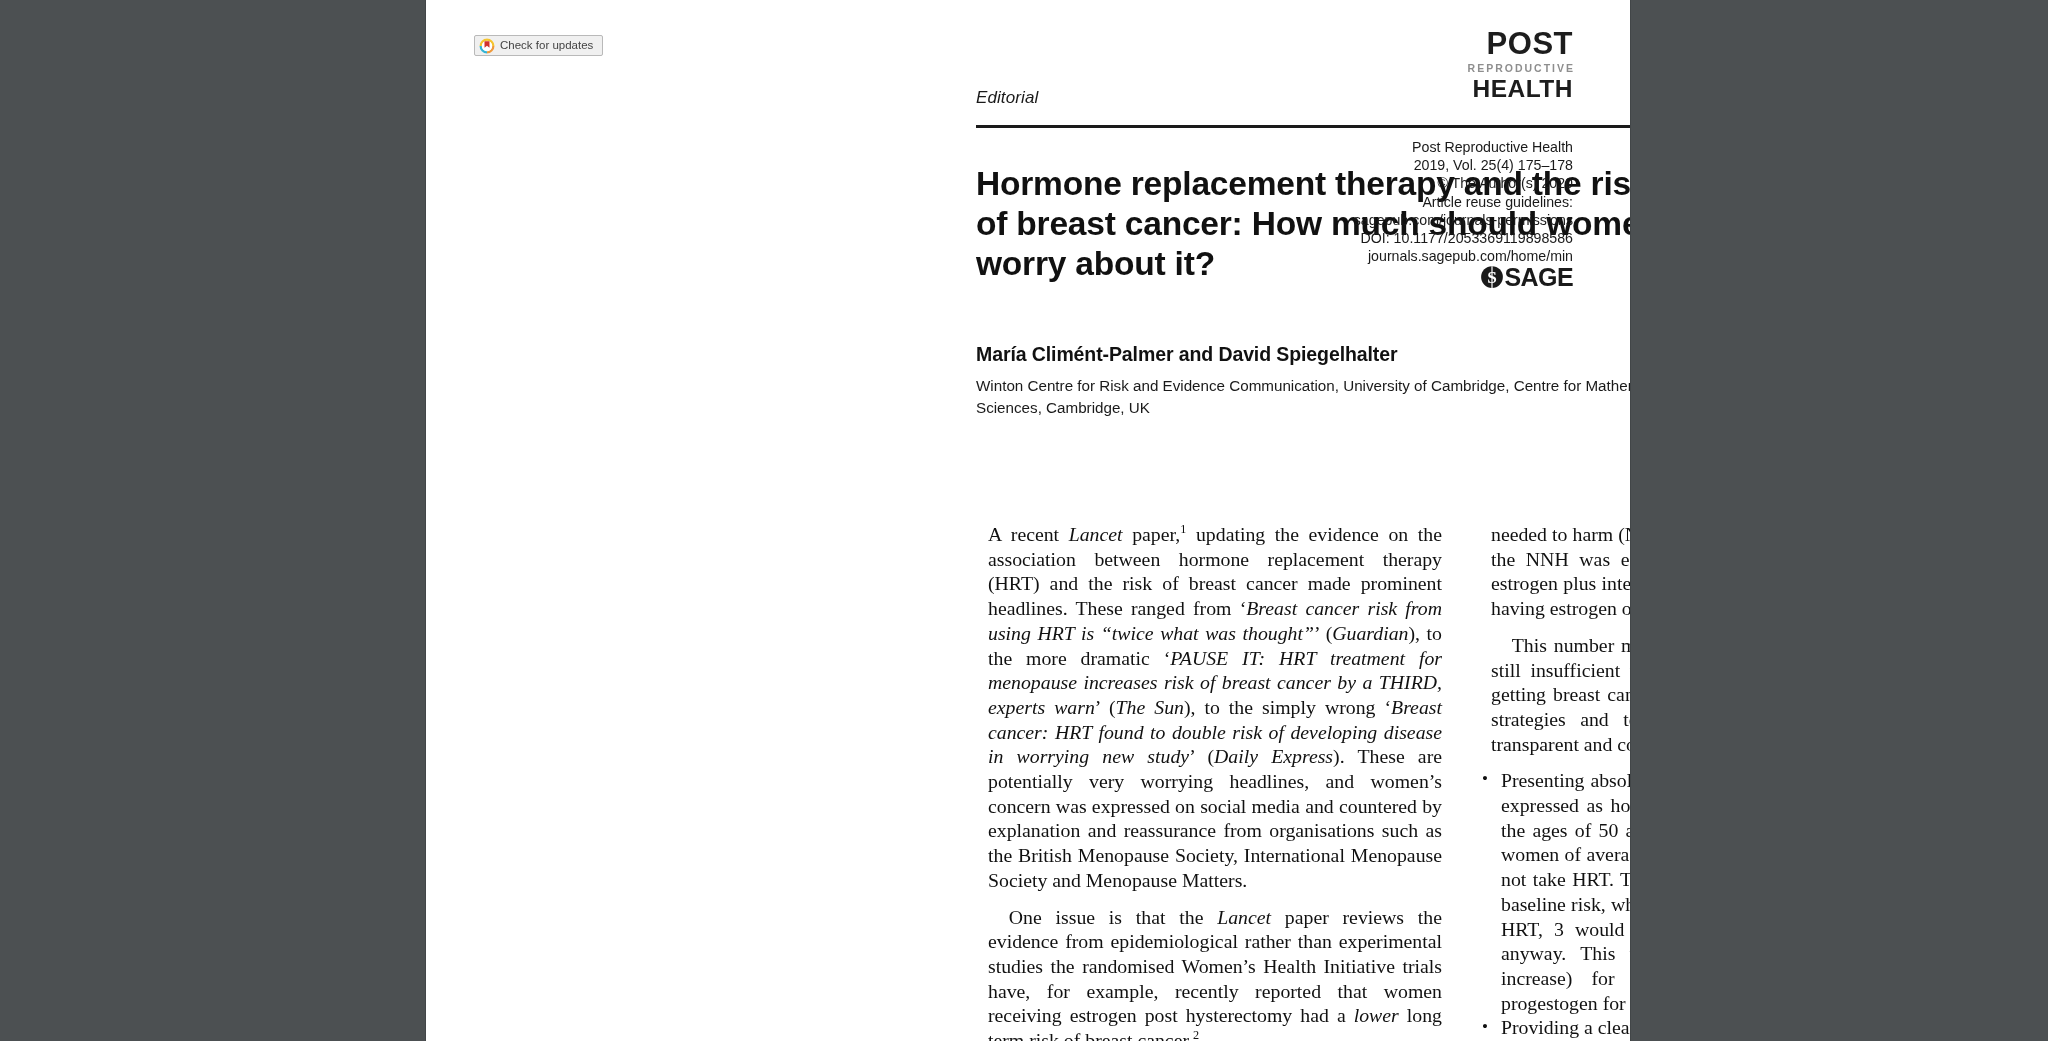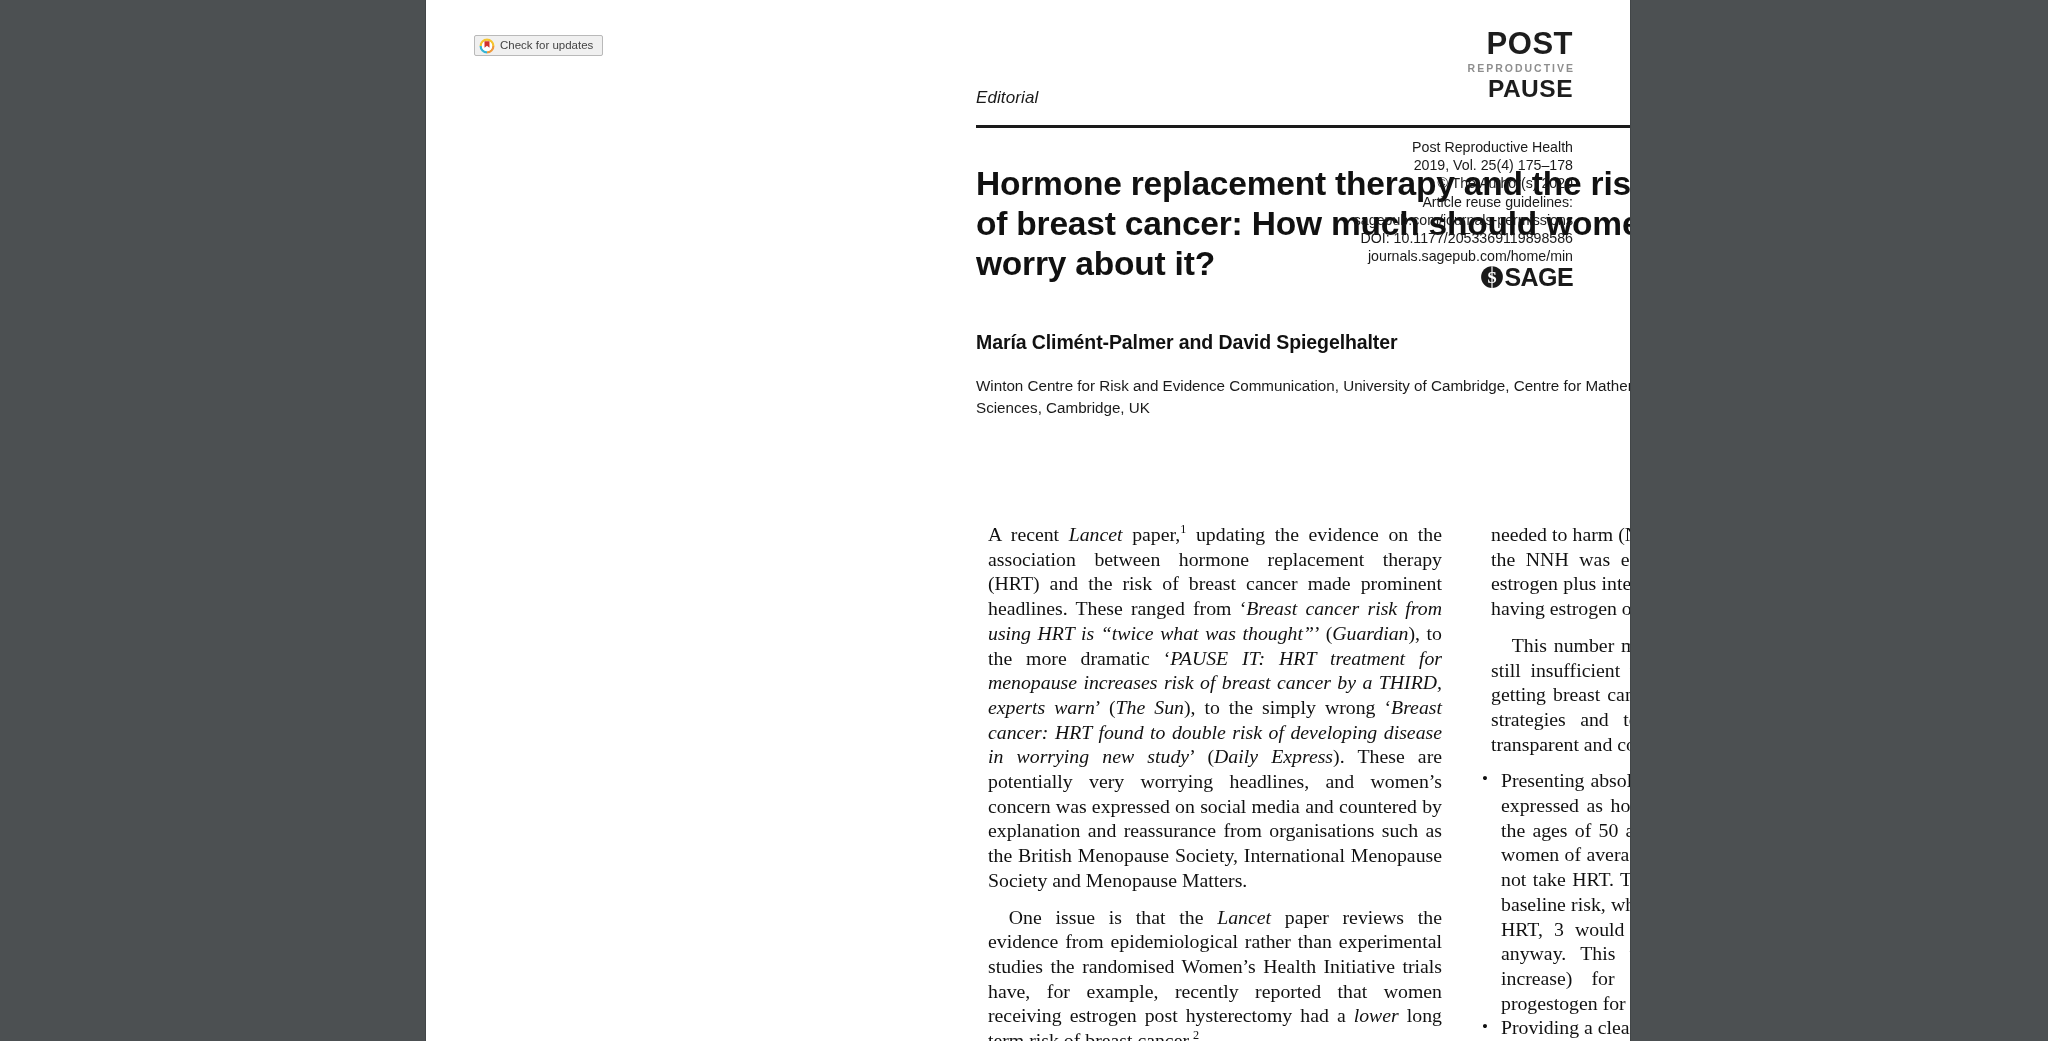--- a/index.html
+++ b/index.html
@@ -133,21 +133,21 @@
     font-size: 33.5px;
     line-height: 40px;
     color: #111111;
     letter-spacing: -0.2px;
   }
 
   
   .authors {
     position: absolute;
     left: 550px;
-    top: 331px;
+    top: 343px;
     width: 740px;
     font-family: "Liberation Sans", sans-serif;
     font-weight: bold;
     font-size: 19.5px;
     color: #111111;
     letter-spacing: -0.1px;
   }
   .affiliation {
     position: absolute;
     left: 550px;
@@ -258,21 +258,21 @@
         <path d="M1 16 A15 15 0 0 1 16 1 L16 6 A10 10 0 0 0 6 16 Z" fill="#f4c430"></path>
         <circle cx="16" cy="16" r="10.5" fill="#ffffff"></circle>
         <path d="M11 6.5 h10 v13 l-5 -4.2 -5 4.2 z" fill="#d0312d"></path>
       </svg>
       <span class="cm-label">Check for updates</span>
     </div>
 
     <div class="journal-logo">
       <span class="jl-post">POST</span>
       <span class="jl-repro">REPRODUCTIVE</span>
-      <span class="jl-health">PAUSE</span>
+      <span class="jl-health">HEALTH</span>
     </div>
 
     <div class="kicker">Editorial</div>
     <div class="rule"></div>
 
     <h1 class="title">Hormone replacement therapy and the risk of breast cancer: How much should women worry about it?</h1>
 
     <div class="authors">María Climént-Palmer and David Spiegelhalter</div>
     <div class="affiliation">Winton Centre for Risk and Evidence Communication, University of Cambridge, Centre for Mathematical Sciences, Cambridge, UK</div>
 

